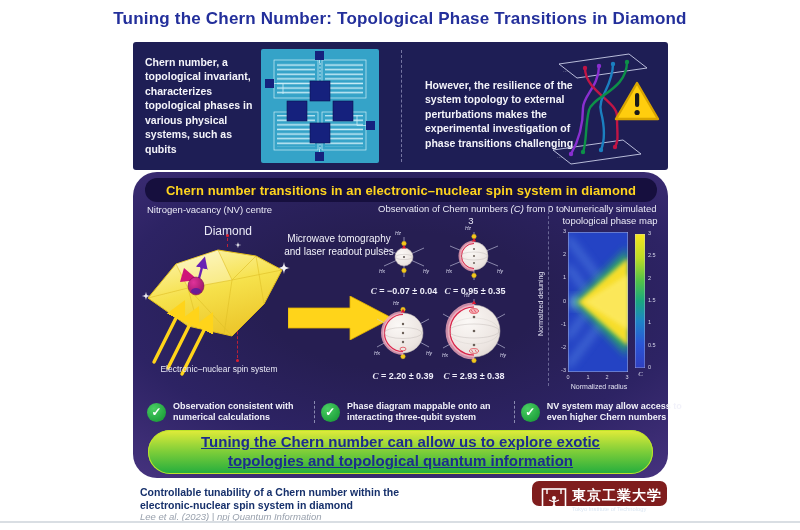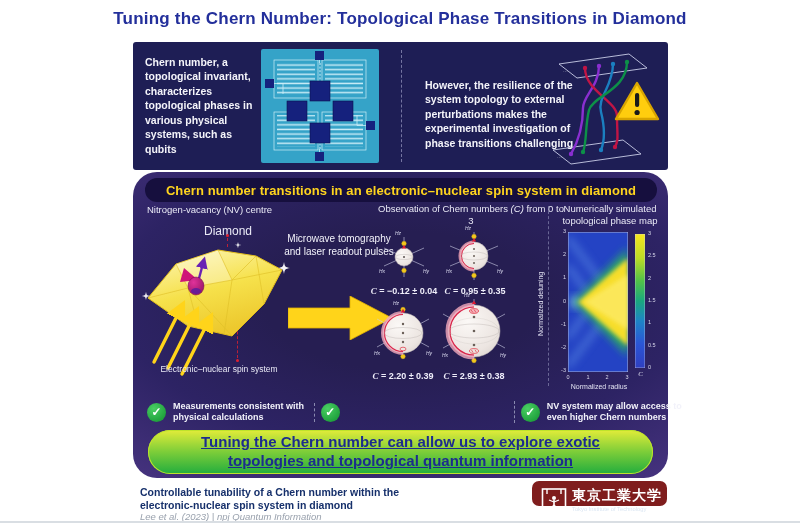--- a/index.html
+++ b/index.html
@@ -252,21 +252,21 @@
       <ellipse cx="34" cy="34" rx="13.4" ry="4" fill="none" stroke="#b9b2ae" stroke-width="0.5" opacity="0.8"></ellipse>
       <circle cx="34" cy="27" r="1" fill="#6a5f58"></circle>
         <circle cx="34" cy="34" r="1" fill="#6a5f58"></circle>
         <circle cx="34" cy="41" r="1" fill="#6a5f58"></circle>
       <polygon points="34,16 31.9,19.6 36.1,19.6" fill="#e01830"></polygon>
       <text x="31" y="8" font-size="5" font-style="italic" fill="#dcdcf0" text-anchor="end">Hz</text>
       <text x="9" y="51" font-size="5" font-style="italic" fill="#dcdcf0" text-anchor="middle">Hx</text>
       <text x="60" y="51" font-size="5" font-style="italic" fill="#dcdcf0" text-anchor="middle">Hy</text>
     </svg>
 
-    <div class="abs sphere-label" style="left:236px;top:114px;width:70px;"><i>C</i><span> = −0.12 ± 0.04</span></div>
+    <div class="abs sphere-label" style="left:236px;top:114px;width:70px;"><i>C</i><span> = −0.07 ± 0.04</span></div>
     <div class="abs sphere-label" style="left:308px;top:114px;width:68px;"><i>C</i><span> = 0.95 ± 0.35</span></div>
 
     <svg class="abs" style="left:236px;top:122px;" width="68" height="78" viewBox="0 0 68 78">
       <g stroke="#cfd0e8" stroke-width="0.7" opacity="0.85">
         <line x1="34" y1="13" x2="34" y2="65"></line>
           <line x1="8" y1="53" x2="60" y2="25"></line>
           <line x1="60" y1="53" x2="8" y2="25"></line>
       </g>
       <circle cx="34" cy="15.5" r="2.3" fill="#f2c81c" stroke="#caa30e" stroke-width="0.4"></circle>
       <circle cx="34" cy="62.5" r="2.3" fill="#f2c81c" stroke="#caa30e" stroke-width="0.4"></circle>
@@ -382,24 +382,25 @@
     <span class="abs tick cbtick" style="left:515px;top:104px;">2</span>
     <span class="abs tick cbtick" style="left:515px;top:126px;">1.5</span>
     <span class="abs tick cbtick" style="left:515px;top:148px;">1</span>
     <span class="abs tick cbtick" style="left:515px;top:171px;">0.5</span>
     <span class="abs tick cbtick" style="left:515px;top:193px;">0</span>
     <div class="abs cbarlab">C</div>
 
     <div class="abs findings">
       <div class="finding f1">
         <div class="check">✓</div>
-        <p>Measurements consistent with physical calculations</p>
+        <p>Observation consistent with numerical calculations</p>
       </div>
       <div class="finding f2">
         <div class="check">✓</div>
+        <p>Phase diagram mappable onto an interacting three-qubit system</p>
       </div>
       <div class="finding f3">
         <div class="check">✓</div>
         <p>NV system may allow access to even higher Chern numbers</p>
       </div>
     </div>
 
     <div class="abs banner">
       <span>Tuning the Chern number can allow us to explore exotic topologies and topological quantum information</span>
     </div>

